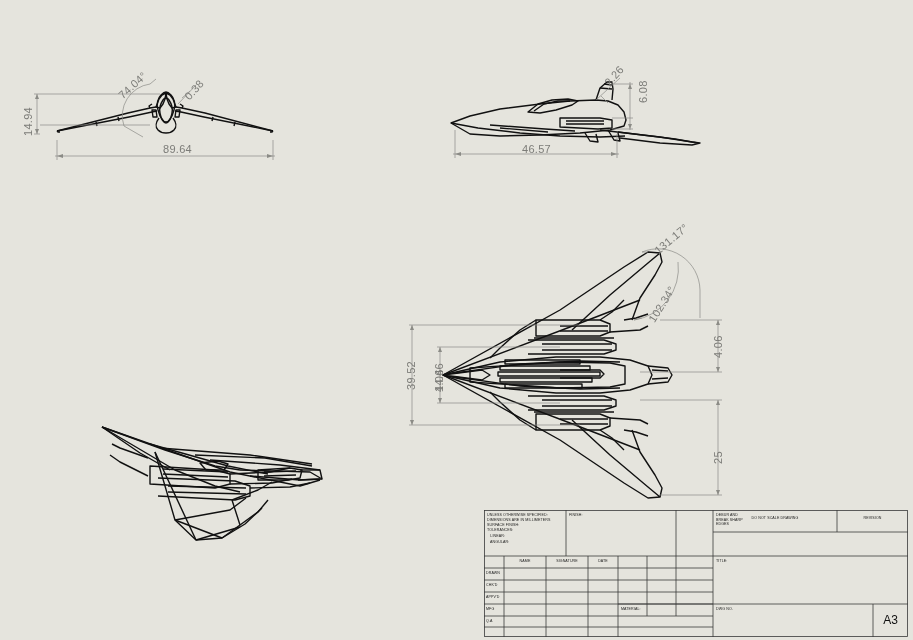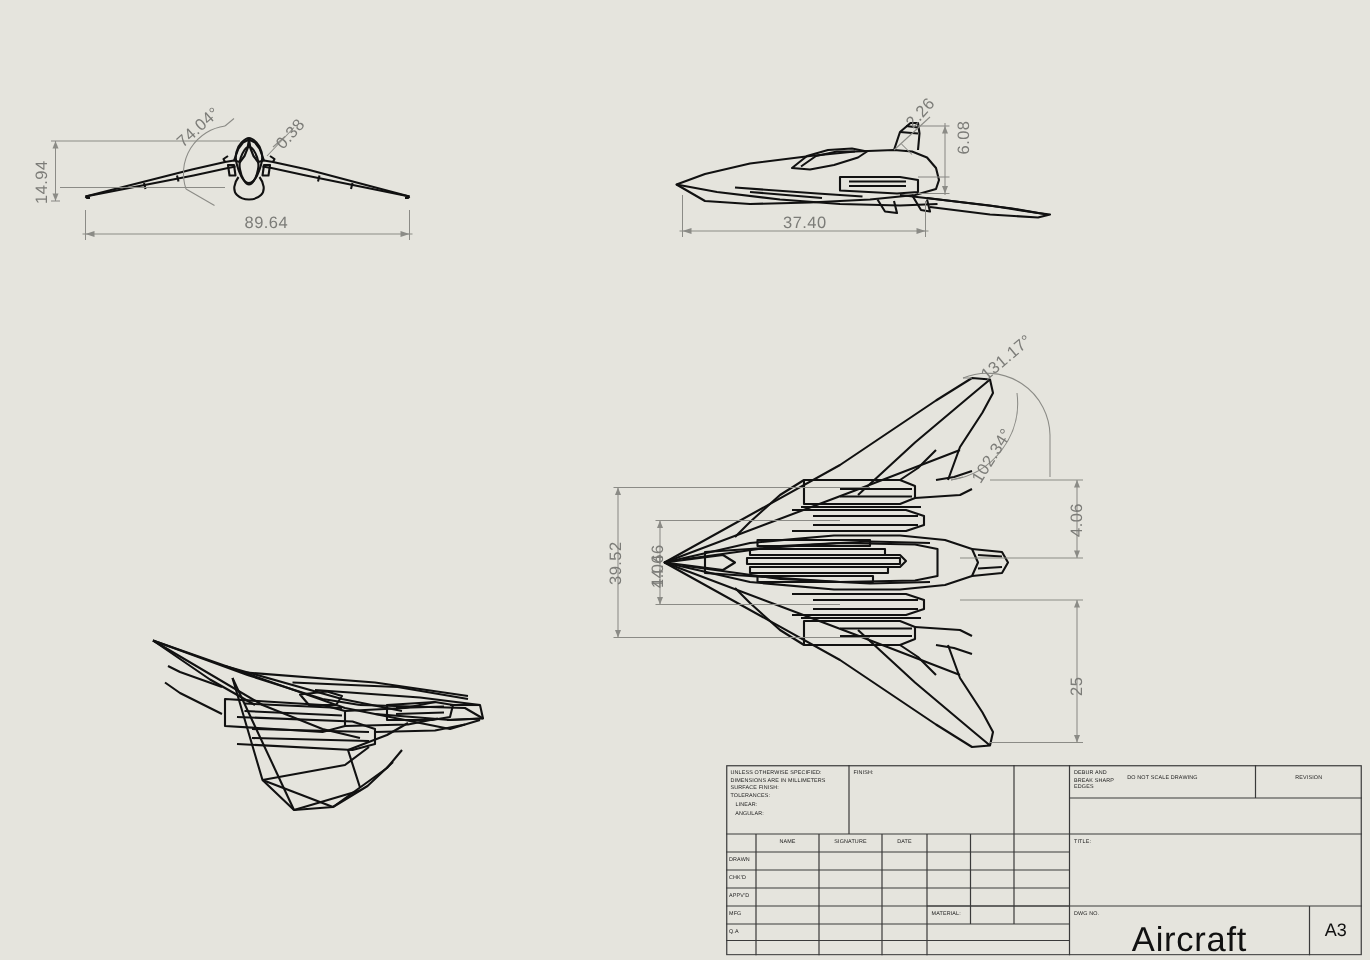--- a/index.html
+++ b/index.html
@@ -315,21 +315,21 @@
       <path d="M200,463 L218,461 L228,464 L224,470 L206,470 Z"></path>
     </g>
 
   </svg>
 
   <div class="dimtext" style="left:22px; top:136px; transform:rotate(-90deg); transform-origin:left top;">14.94</div>
   <div class="dimtext" style="left:147px; top:143px;padding-left:16px;">89.64</div>
   <div class="dimtext" style="left:116px; top:92px; transform:rotate(-42deg); transform-origin:left top;">74.04°</div>
   <div class="dimtext" style="left:182px; top:94px; transform:rotate(-48deg); transform-origin:left top;">0.38</div>
 
-  <div class="dimtext" style="left:522px; top:143px;">37.40</div>
+  <div class="dimtext" style="left:522px; top:143px;">46.57</div>
   <div class="dimtext" style="left:602px; top:80px; transform:rotate(-48deg); transform-origin:left top;">2.26</div>
   <div class="dimtext" style="left:637px; top:103px; transform:rotate(-90deg); transform-origin:left top;">6.08</div>
 
   <div class="dimtext" style="left:405px; top:390px; transform:rotate(-90deg); transform-origin:left top;">39.52</div>
   <div class="dimtext" style="left:433px; top:392px; transform:rotate(-90deg); transform-origin:left top;">4.06</div>
 
   <div class="dimtext" style="left:433px; top:392px; transform:rotate(-90deg); transform-origin:left top;">14.46</div>
   <div class="dimtext" style="left:712px; top:358px; transform:rotate(-90deg); transform-origin:left top;">4.06</div>
   <div class="dimtext" style="left:712px; top:464px; transform:rotate(-90deg); transform-origin:left top;">25</div>
   <div class="dimtext" style="left:652px; top:247px; transform:rotate(-40deg); transform-origin:left top;">131.17°</div>
@@ -395,18 +395,17 @@
     <div class="tbcell" style="left:2px; top:61px;">DRAWN</div>
     <div class="tbcell" style="left:2px; top:73px;">CHK'D</div>
     <div class="tbcell" style="left:2px; top:85px;">APPV'D</div>
     <div class="tbcell" style="left:2px; top:97px;">MFG</div>
     <div class="tbcell" style="left:2px; top:109px;">Q.A</div>
 
     <div class="tbcell" style="left:232px; top:49px;">TITLE:</div>
     <div class="tbcell" style="left:137px; top:97px;">MATERIAL:</div>
     <div class="tbcell" style="left:232px; top:97px;">DWG NO.</div>
 
-    <div class="tb-title tb-center" style="left:229px; top:103px; width:160px;">Aircraft</div>
 
     <div class="tb-size tb-center" style="left:389px; top:103px; width:35px;">A3</div>
   </div>
 
 </div>
 
 </body></html>

